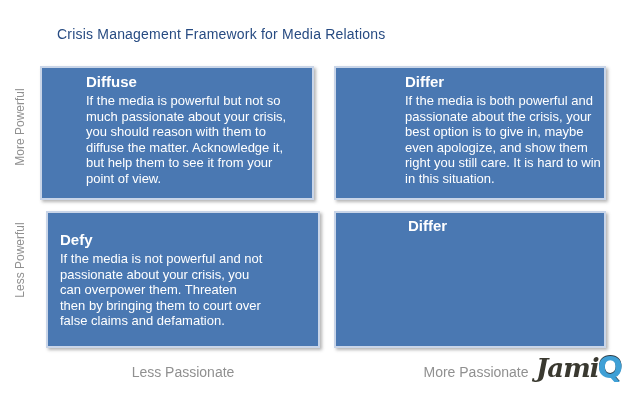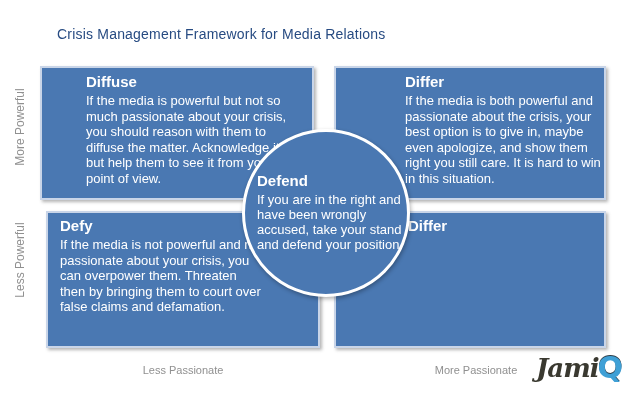--- a/index.html
+++ b/index.html
@@ -16,21 +16,21 @@
     background:#4A78B2;border:2px solid #C9D5E8;
     box-shadow:2px 2px 3px rgba(90,90,90,.45);
   }
   .q-diffuse{left:40px;top:66px;width:274px;height:134px;padding-left:32px;}
   .q-differ {left:334px;top:66px;width:272px;height:134px;}
   .q-defy   {left:46px;top:211px;width:274px;height:137px;}
   .q-deflect{left:334px;top:211px;width:272px;height:137px;}
   .quad-inner{box-sizing:border-box;width:100%;height:100%;}
   .q-diffuse .quad-inner{padding:5px 6px 0 12px;}
   .q-differ  .quad-inner{padding:5px 2px 0 69px;}
-  .q-defy    .quad-inner{padding:4px 6px 0 12px;}
+  .q-defy    .quad-inner{padding:18px 6px 0 12px;}
   .q-deflect .quad-inner{padding:4px 2px 0 72px;}
   .quad h2,.circle h2{
     margin:0 0 2px 0;font-size:15px;font-weight:bold;color:#ffffff;line-height:18px;
   }
   .quad p,.circle p{
     margin:0;font-size:13px;line-height:15.5px;color:#ffffff;white-space:pre-line;
   }
   .circle{
     position:absolute;left:242px;top:129px;width:162px;height:162px;
     box-sizing:content-box;background:#4A78B2;border:3px solid #ffffff;
@@ -39,21 +39,21 @@
   .circle-inner{padding:40px 0 0 12px;width:150px;}
   .circle p{line-height:15px;}
   .vlabel{
     position:absolute;width:120px;height:16px;text-align:center;
     font-size:12px;color:#909090;transform:rotate(-90deg);
   }
   .vlabel-top{left:-39px;top:119px;}
   .vlabel-bottom{left:-39px;top:252px;}
   .hlabel{
     position:absolute;width:160px;text-align:center;
-    font-size:11px;color:#909090;top:364px;
+    font-size:14px;color:#909090;top:364px;
   }
   .hlabel-left{left:103px;}
   .hlabel-right{left:396px;}
   .logo{
     position:absolute;left:536px;top:351px;display:flex;align-items:flex-start;
   }
   .logo-jami{
     font-family:"DejaVu Serif", serif;font-style:italic;font-weight:bold;
     font-size:26px;color:#3A3930;letter-spacing:-1px;line-height:34px;text-align:right;
   }
@@ -104,29 +104,20 @@
 false claims and defamation.</p>
     </div>
   </div>
 
   <div class="quad q-deflect">
     <div class="quad-inner">
       <h2>Differ</h2>
     </div>
   </div>
 
-  <div class="circle">
-    <div class="circle-inner">
-      <h2>Defend</h2>
-      <p>If you are in the right and
-have been wrongly
-accused, take your stand
-and defend your position.</p>
-    </div>
-  </div>
 
   <div class="vlabel vlabel-top">More Powerful</div>
   <div class="vlabel vlabel-bottom">Less Powerful</div>
   <div class="hlabel hlabel-left">Less Passionate</div>
   <div class="hlabel hlabel-right">More Passionate</div>
 
   <div class="logo">
     <span class="logo-jami">Jami</span>
     <span class="logo-q">Q</span>
   </div>

